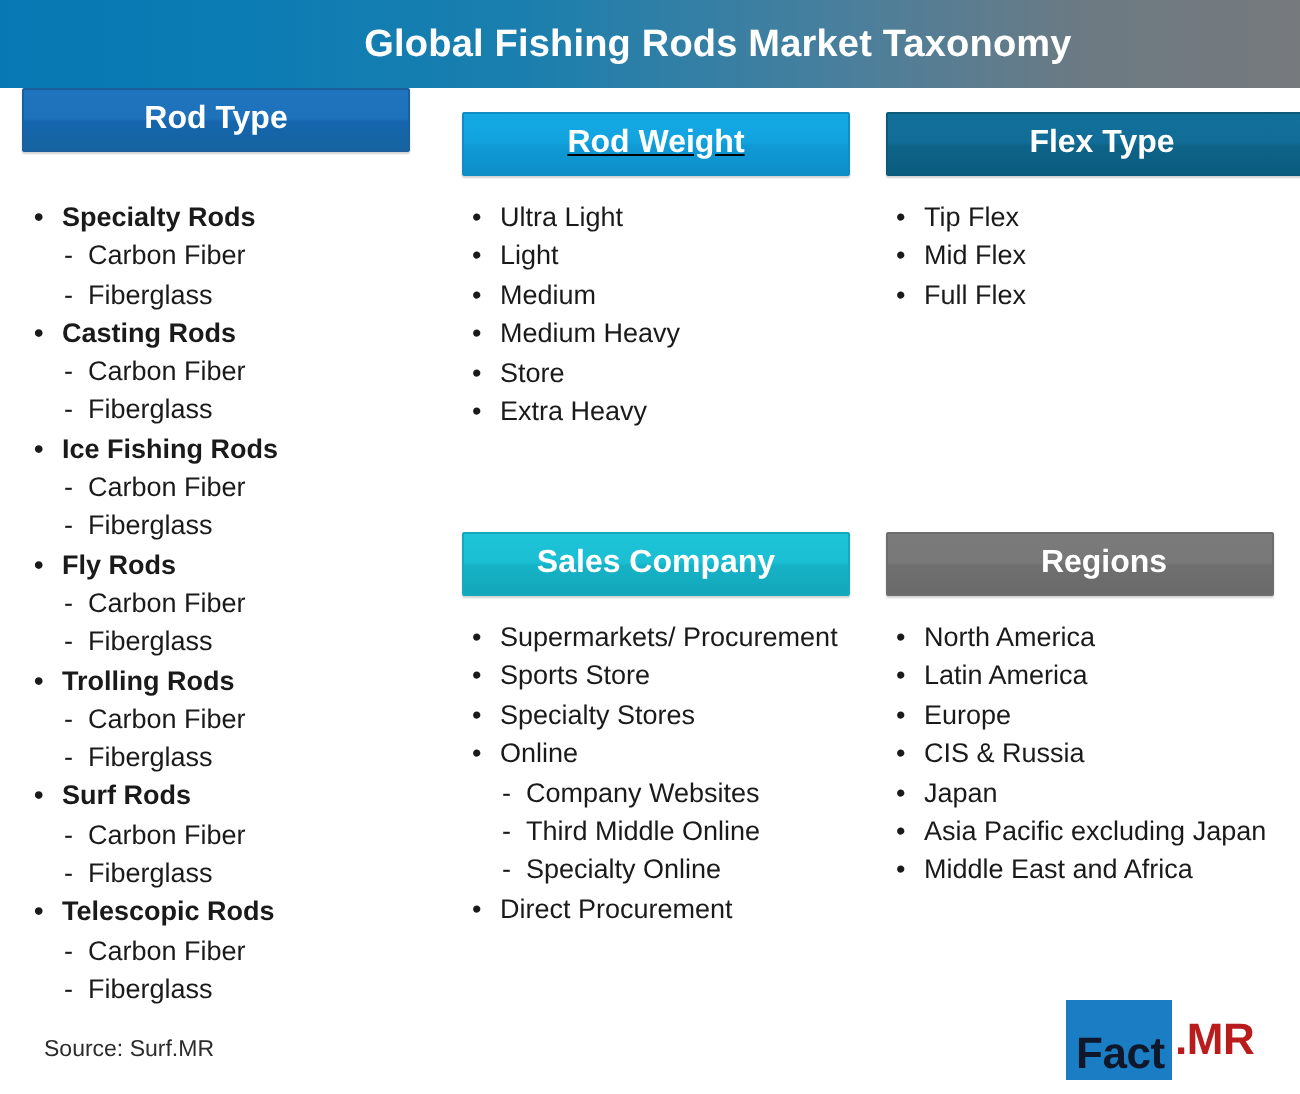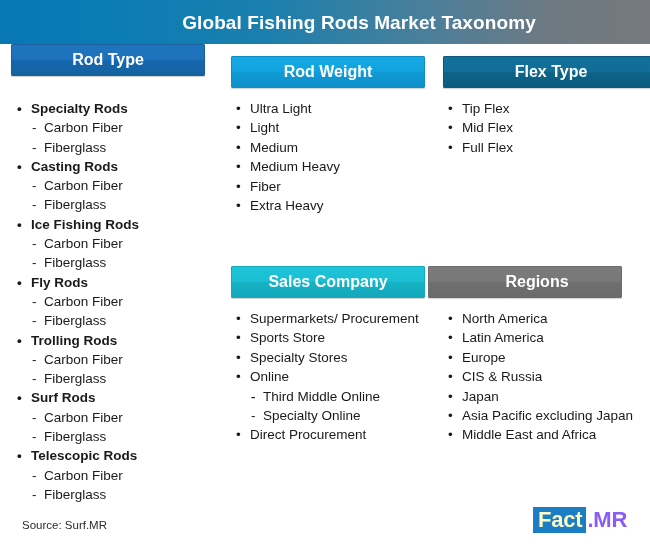--- a/index.html
+++ b/index.html
@@ -68,35 +68,36 @@
     left: 11px; top: 44px; width: 194px;
     background: linear-gradient(to bottom, #1f74bd 0%, #1d72bb 48%, #1566ae 52%, #15639f 100%);
     border: 1px solid #1a5f9e;
     box-shadow: 0 1px 1px rgba(0,0,0,0.18);
   }
   .chip-rodweight {
     left: 231px; top: 56px; width: 194px;
     background: linear-gradient(to bottom, #14a9e4 0%, #12a3df 48%, #0f9ad6 52%, #0e8fc9 100%);
     border: 1px solid #0f8dc4;
     box-shadow: 0 1px 1px rgba(0,0,0,0.18);
+    text-decoration: underline;
   }
   .chip-flextype {
     left: 443px; top: 56px; width: 216px;
     background: linear-gradient(to bottom, #12709a 0%, #116d97 48%, #0d6488 52%, #0b5c7e 100%);
     border: 1px solid #0c5a7b;
     box-shadow: 0 1px 1px rgba(0,0,0,0.18);
   }
   .chip-saleschannel {
     left: 231px; top: 266px; width: 194px;
     background: linear-gradient(to bottom, #1ec4d8 0%, #1bbed2 48%, #16b2c6 52%, #13a7ba 100%);
     border: 1px solid #16a9bc;
     box-shadow: 0 1px 1px rgba(0,0,0,0.18);
   }
   .chip-regions {
-    left: 428px; top: 266px; width: 194px;
+    left: 443px; top: 266px; width: 194px;
     background: linear-gradient(to bottom, #7b7b7b 0%, #787878 48%, #6f6f6f 52%, #6a6a6a 100%);
     border: 1px solid #6d6d6d;
     box-shadow: 0 1px 1px rgba(0,0,0,0.18);
     padding-left: 24px;
   }
 
   
   .list-block {
     position: absolute;
     box-sizing: border-box;
@@ -165,30 +166,30 @@
   .logo {
     position: absolute;
     left: 533px;
     top: 506px;
     display: flex;
     align-items: center;
     height: 28px;
   }
   .logo .logo-fact {
     background: #1b7ec4;
-    color: #fef9c3;
+    color: #0f172a;
     font-size: 22px;
     font-weight: bold;
     line-height: 26px;
-    padding: 0 4px 0 5px;
+    padding: 14px 4px 0 5px;
     letter-spacing: -0.2px;
     display: inline-block;
   }
   .logo .logo-mr {
-    color: #8b5cf6;
+    color: #b91c1c;
     font-size: 22px;
     font-weight: bold;
     line-height: 26px;
     letter-spacing: -0.2px;
     padding-left: 1px;
     display: inline-block;
   }
 </style>
 </head>
 <body>
@@ -317,21 +318,21 @@
       <div class="li lvl1 plain">
         <span class="bullet">•</span>
         <span class="cont">Medium</span>
       </div>
       <div class="li lvl1 plain">
         <span class="bullet">•</span>
         <span class="cont">Medium Heavy</span>
       </div>
       <div class="li lvl1 plain">
         <span class="bullet">•</span>
-        <span class="cont">Fiber</span>
+        <span class="cont">Store</span>
       </div>
       <div class="li lvl1 plain">
         <span class="bullet">•</span>
         <span class="cont">Extra Heavy</span>
       </div>
     </div>
   <div class="list-block list-flextype">
       <div class="li lvl1 plain">
         <span class="bullet">•</span>
         <span class="cont">Tip Flex</span>
@@ -357,20 +358,21 @@
       <div class="li lvl1 plain">
         <span class="bullet">•</span>
         <span class="cont">Specialty Stores</span>
       </div>
       <div class="li lvl1 plain">
         <span class="bullet">•</span>
         <span class="cont">Online</span>
       </div>
       <div class="li lvl2">
         <span class="dash">-</span>
+        <span class="cont">Company Websites</span>
       </div>
       <div class="li lvl2">
         <span class="dash">-</span>
         <span class="cont">Third Middle Online</span>
       </div>
       <div class="li lvl2">
         <span class="dash">-</span>
         <span class="cont">Specialty Online</span>
       </div>
       <div class="li lvl1 plain">

